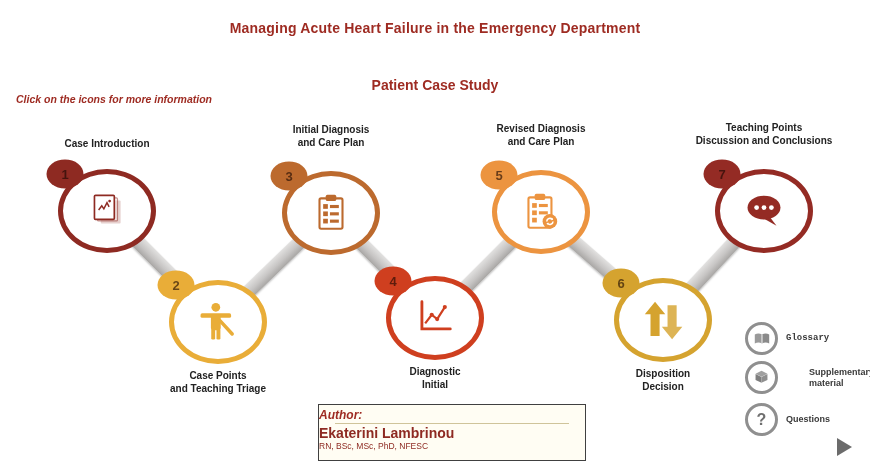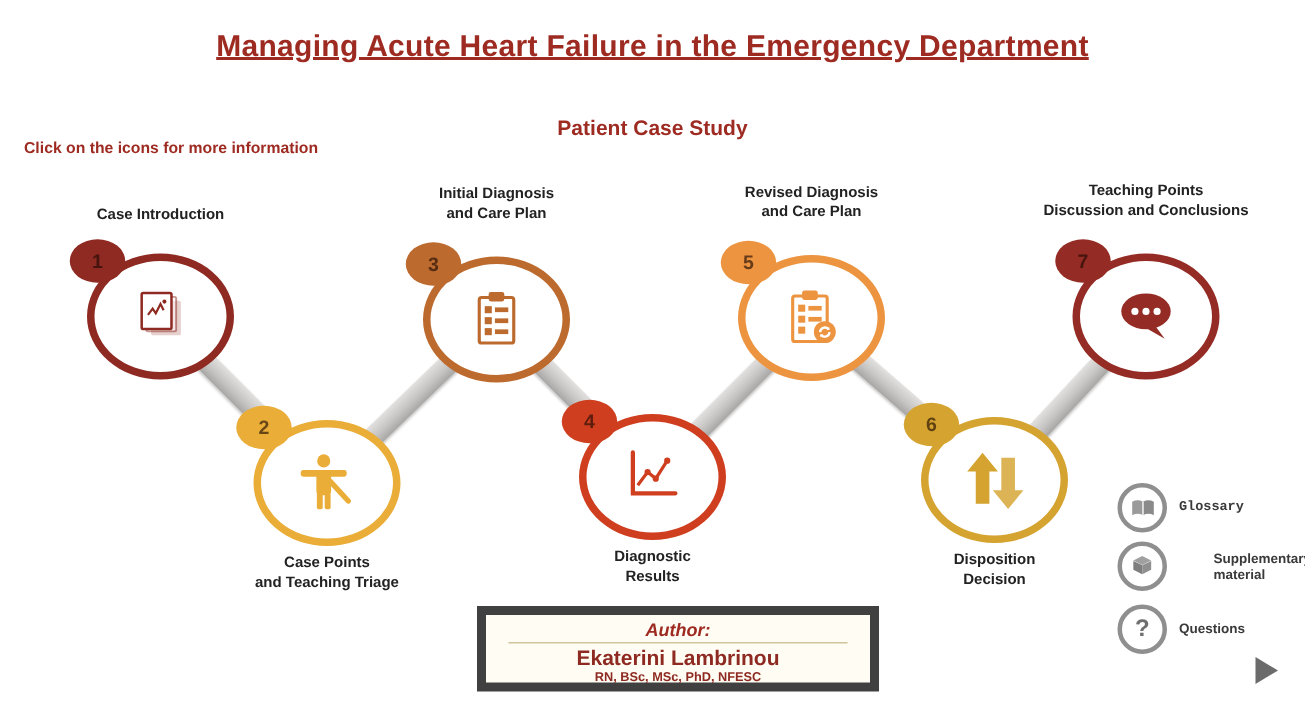--- a/index.html
+++ b/index.html
@@ -1,25 +1,25 @@
 <!DOCTYPE html>
 <html><head>
 <meta charset="utf-8">
 <style>
   * { margin:0; padding:0; box-sizing:border-box; }
   body { font-family:"Liberation Sans", sans-serif; background:#e9e9e9; }
   .stage { position:relative; width:870px; height:470px; background:#ffffff; overflow:hidden; margin:0 auto; }
 
   
   .title { position:absolute; top:20px; left:0; width:100%; text-align:center;
-           font-size:20px; font-weight:bold; color:#9e2b22; letter-spacing:.2px;text-decoration:underline; }
+           font-size:14px; font-weight:bold; color:#9e2b22; letter-spacing:.2px; }
   .subtitle { position:absolute; top:53px; left:0; width:100%; text-align:center;
               font-size:14px; font-weight:bold; color:#9e2b22;margin-top:24px; }
   .instruction { position:absolute; top:93px; left:16px; font-size:10.5px;
-                 font-weight:bold; color:#9e2b22; }
+                 font-style:italic; font-weight:bold; color:#9e2b22; }
 
   
   .conn { position:absolute; height:14px; border-radius:3px; z-index:1;
           background:linear-gradient(180deg,#e2e1e0 0%,#c7c5c4 55%,#a8a6a4 100%);
           box-shadow:0 1px 2px rgba(0,0,0,.25); }
   .c12 { left:82px;  top:259px; width:160px; transform:rotate(45deg); }
   .c23 { left:194px; top:260px; width:160px; transform:rotate(-44deg); }
   .c34 { left:308px; top:258px; width:150px; transform:rotate(45deg); }
   .c45 { left:413px; top:258px; width:150px; transform:rotate(-45deg); }
   .c56 { left:518px; top:259px; width:168px; transform:rotate(41deg); }
@@ -48,25 +48,25 @@
 
   .label { position:absolute; left:0; width:230px; margin-left:-115px; text-align:center;
            font-size:10px; font-weight:bold; color:#222; line-height:1.3; }
   .label span { display:block; }
   .label.above-1 { top:-74px; }
   .label.above-2 { top:-90px; }
   .label.below  { top:47px; }
 
   
   .author-box { position:absolute; left:318px; top:404px; width:268px; height:57px;
-                background:#fffdf3; border:6px solid #404040; text-align:center; z-index:2; }
+                background:#fffdf3; border:1px solid #404040; z-index:2; }
   .author-heading { font-size:12px; font-style:italic; font-weight:bold; color:#9e2b22; margin-top:3px; }
   .author-rule { width:88%; margin:1px auto 1px auto; border-bottom:1px solid #cfc49a; }
   .author-name { font-size:14px; font-weight:bold; color:#8e2a22; }
-  .author-creds { font-size:8.5px; font-weight:bold; color:#8e2a22; }
+  .author-creds { font-size:8.5px; font-weight:normal; color:#8e2a22; }
 
   
   .sidebtn { position:absolute; display:flex; align-items:center; gap:8px; cursor:pointer; z-index:2; }
   .sb-glossary { left:745px; top:322px;font-family:Liberation Mono, monospace; }
   .sb-supp     { left:745px; top:361px;gap:31px; }
   .sb-quest    { left:745px; top:403px; }
   .sb-circle { width:33px; height:33px; border:3px solid #8f8f8f; border-radius:50%;
                background:#fff; display:flex; align-items:center; justify-content:center;
                color:#808080; flex:0 0 auto; }
   .sb-circle .qmark { font-size:16px; font-weight:bold; color:#6f6f6f; }
@@ -162,21 +162,21 @@
         <circle cx="19" cy="19" r="1.9" fill="currentColor"></circle>
         <circle cx="24" cy="23" r="1.9" fill="currentColor"></circle>
         <circle cx="31" cy="12" r="1.9" fill="currentColor"></circle>
       </svg>
     </div>
     <div class="badge">
         <span>4</span>
       </div>
     <div class="label below">
       <span>Diagnostic</span>
-        <span>Results</span>
+        <span>Initial</span>
     </div>
   </div>
 
   <div class="step step-5" style="--c: #ec9440;">
     <div class="ring">
       <svg width="46" height="46" viewBox="0 0 44 44">
         <rect x="10" y="8" width="22" height="29" rx="1.5" fill="#fff" stroke="currentColor" stroke-width="2"></rect>
         <rect x="16" y="4.5" width="10" height="6" rx="1.5" fill="currentColor"></rect>
         <rect x="13.5" y="13.5" width="4.5" height="4.5" fill="currentColor"></rect>
         <rect x="20" y="14.3" width="8.5" height="3" fill="currentColor"></rect>

